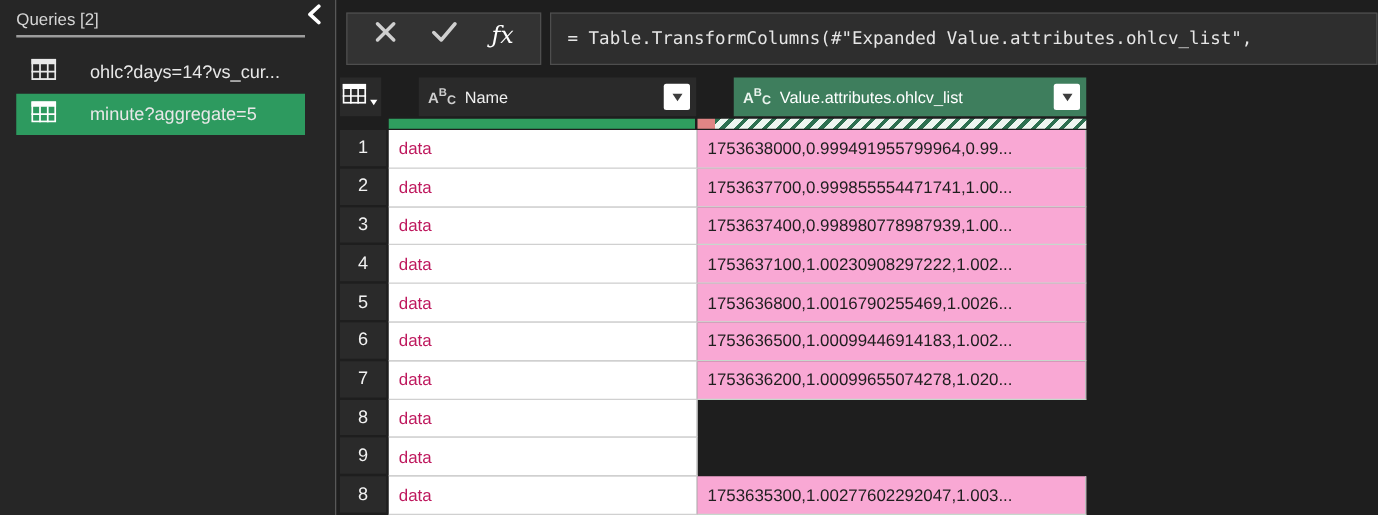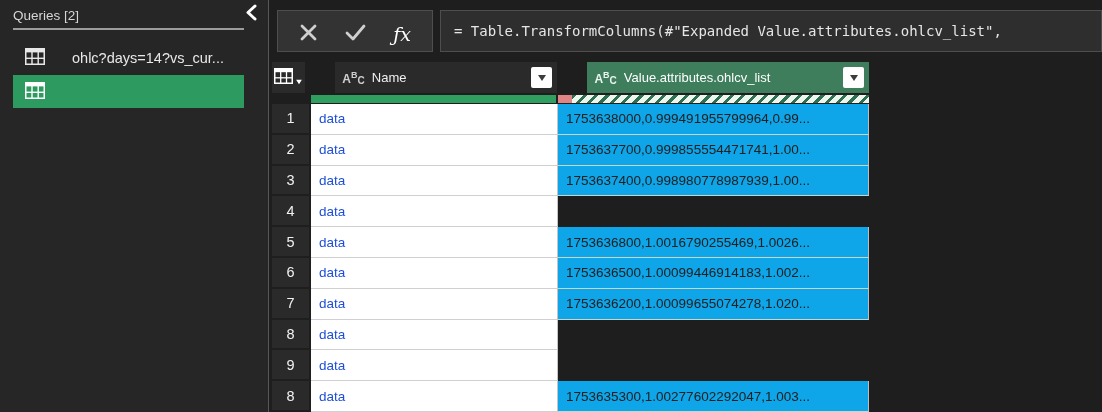--- a/index.html
+++ b/index.html
@@ -17,21 +17,21 @@
   .query-item { position:absolute; left:13px; width:231px; height:33px;
              display:flex; align-items:center; padding-left:12px;
              color:#e8e8e8; font-size:14.5px; cursor:pointer; white-space:nowrap;gap:16px; }
   .query-item .grid-icon { margin-right:11px; flex:0 0 auto; }
   .qi-0 { top:41px; }
   .qi-1 { top:75px; background:#2d9a5f; }
 
   
   .btn-panel { position:absolute; left:277px; top:10px; width:156px; height:42px;
              background:#333333; border:1px solid #4e4e4e;
-             display:flex; align-items:flex-end; justify-content:space-evenly; }
+             display:flex; align-items:flex-start; justify-content:space-evenly; }
   .chrome-btn { width:34px; height:34px; display:flex; align-items:center;
              justify-content:center; cursor:pointer; }
   .fx-glyph { font-family:"DejaVu Serif", serif; font-style:italic;
              font-size:19px; color:#ffffff; }
   .formula-box { position:absolute; left:440px; top:10px; width:662px; height:42px;
              background:#2e2e2e; border:1px solid #4e4e4e;
              display:flex; align-items:center; padding-left:13px; overflow:hidden; }
   .formula-text { font-family:"DejaVu Sans Mono", monospace; font-size:14px;
              color:#e6e6e6; white-space:pre; }
 
@@ -65,24 +65,24 @@
   .q-error { width:14px; background:#e08585; }
   .q-hatch { flex:1;
              background:repeating-linear-gradient(135deg,
                         #2d7050 0px, #2d7050 3px, #eef6f0 3px, #eef6f0 8px); }
 
   .row { display:flex; height:30.8px; }
   .cell { display:flex; align-items:center; white-space:nowrap; overflow:hidden; }
   .cell.num { width:37px; margin-right:2px; background:#2a2a2a; color:#f2f2f2;
              justify-content:center; font-size:14.5px;
              border-bottom:2px solid #1e1e1e; cursor:pointer; }
-  .cell.name { width:247px; background:#ffffff; color:#1d4ed8; padding-left:8px;
+  .cell.name { width:247px; background:#ffffff; color:#be185d; padding-left:8px;
              font-size:13.5px; border-bottom:1px solid #d0d0d0;
              border-right:1px solid #c4c4c4; cursor:pointer; }
-  .cell.value { width:311px; background:#0ea5e9; color:#1e1e1e; padding-left:8px;
+  .cell.value { width:311px; background:#f9a8d4; color:#1e1e1e; padding-left:8px;
              font-size:13.5px; border-bottom:1px solid #c6d8cc;
              border-right:1px solid #bcbcbc; cursor:pointer; }
 </style>
 </head>
 <body>
 
 <aside class="sidebar">
   <div class="sidebar-title-row">Queries [2]</div>
   <div class="collapse-btn">
     <span>
@@ -108,20 +108,21 @@
   <div class="query-item qi-1">
     <span class="grid-icon">
       <svg width="20" height="17" viewBox="0 0 20 17">
           <rect x="0.75" y="0.75" width="18.5" height="15.5" fill="none" stroke="#ffffff" stroke-width="1.5"></rect>
           <rect x="0" y="0" width="20" height="4.4" fill="#ffffff"></rect>
           <line x1="7" y1="4" x2="7" y2="17" stroke="#ffffff" stroke-width="1.4"></line>
           <line x1="13.2" y1="4" x2="13.2" y2="17" stroke="#ffffff" stroke-width="1.4"></line>
           <line x1="0" y1="10.3" x2="20" y2="10.3" stroke="#ffffff" stroke-width="1.4"></line>
         </svg>
     </span>
+    <span>minute?aggregate=5</span>
   </div>
 </aside>
 
 <div class="btn-panel">
   <div class="chrome-btn">
     <span>
       <svg width="19" height="19" viewBox="0 0 19 19">
           <path d="M3 3 L16 16 M16 3 L3 16" stroke="#cfcfcf" stroke-width="2.8" stroke-linecap="round"></path>
         </svg>
     </span>
@@ -196,20 +197,21 @@
       <div class="cell value">1753637700,0.999855554471741,1.00...</div>
     </div>
     <div class="row">
       <div class="cell num">3</div>
       <div class="cell name">data</div>
       <div class="cell value">1753637400,0.998980778987939,1.00...</div>
     </div>
     <div class="row">
       <div class="cell num">4</div>
       <div class="cell name">data</div>
+      <div class="cell value">1753637100,1.00230908297222,1.002...</div>
     </div>
     <div class="row">
       <div class="cell num">5</div>
       <div class="cell name">data</div>
       <div class="cell value">1753636800,1.0016790255469,1.0026...</div>
     </div>
     <div class="row">
       <div class="cell num">6</div>
       <div class="cell name">data</div>
       <div class="cell value">1753636500,1.00099446914183,1.002...</div>

